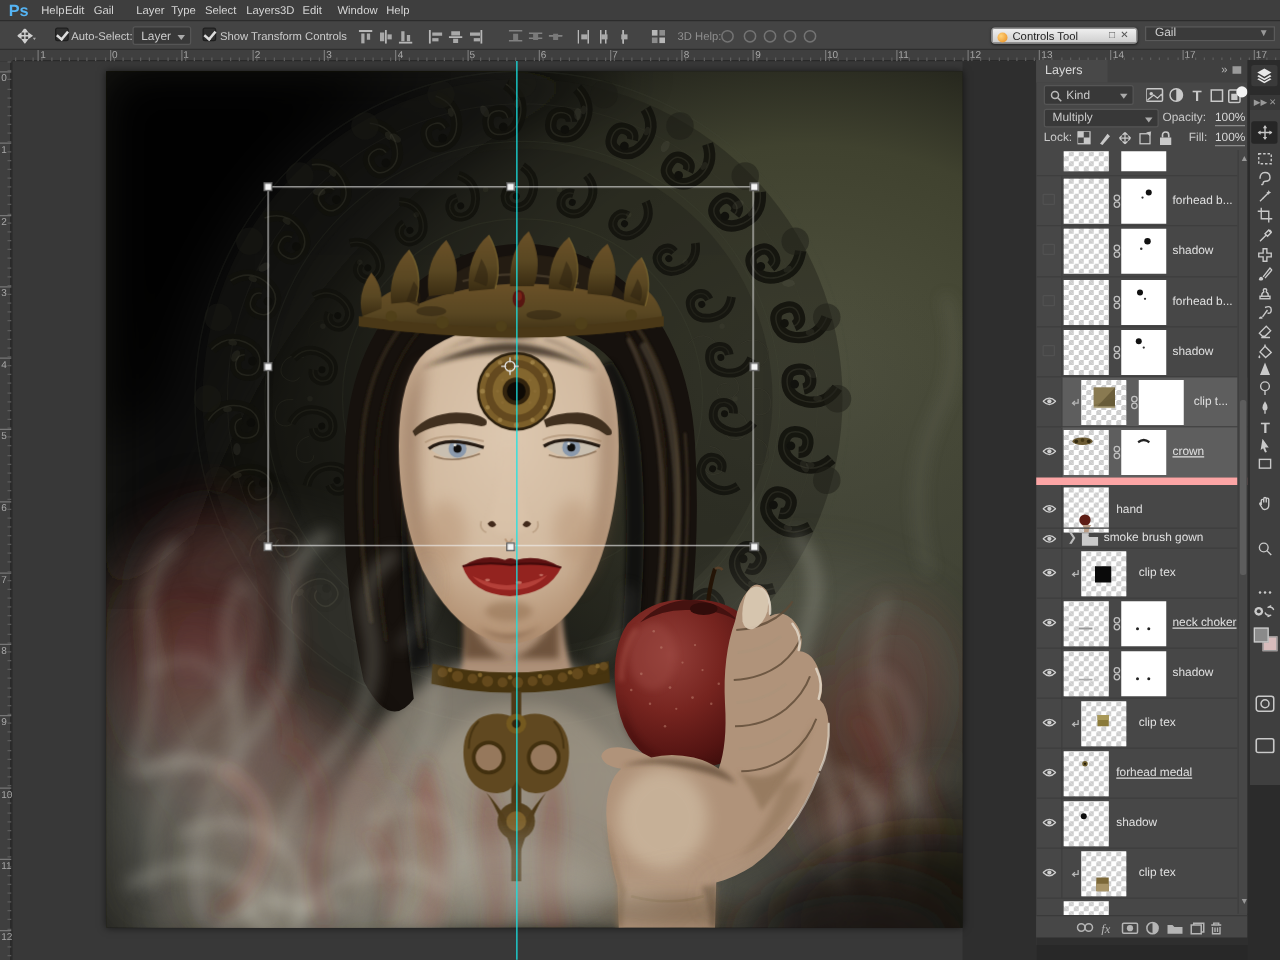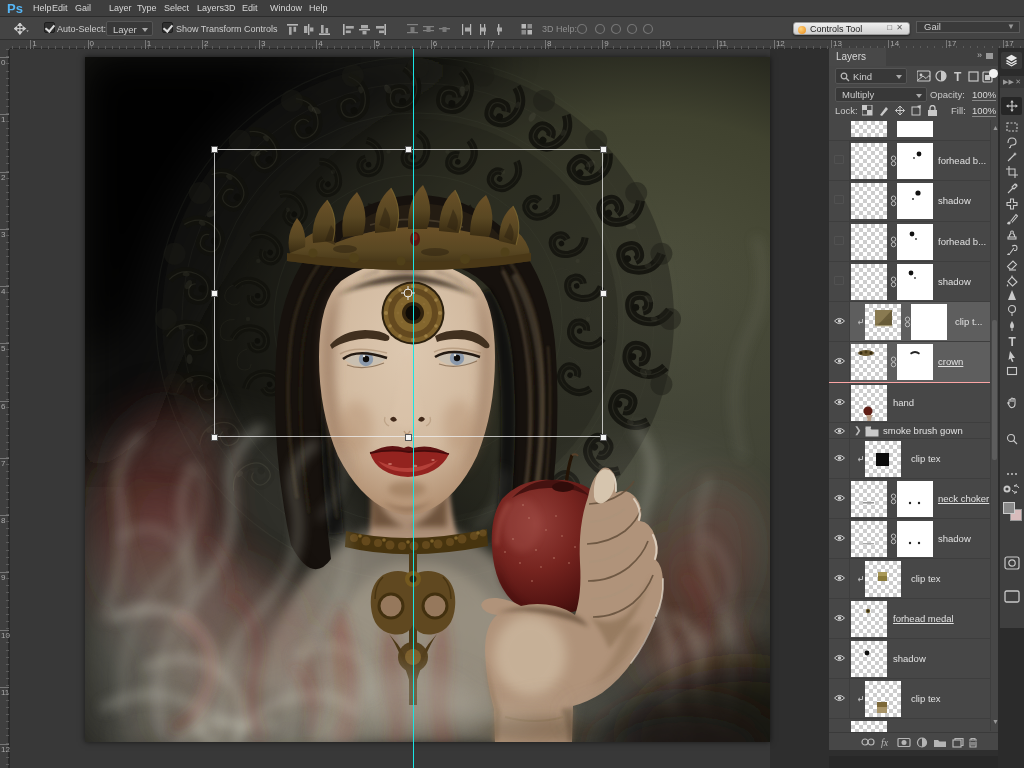--- a/index.html
+++ b/index.html
@@ -1224,21 +1224,21 @@
             </svg></div>
           <svg style="position:absolute;left:61px;top:14px" width="7" height="12" viewBox="0 0 7 12">
             <circle cx="3.5" cy="3.2" r="2.2" fill="none" stroke="#c0c0c0" stroke-width="1"></circle>
             <circle cx="3.5" cy="8.6" r="2.2" fill="none" stroke="#c0c0c0" stroke-width="1"></circle>
           </svg>
           <div class="mask" style="left:68px;top:2px"><svg width="36" height="36">
               <path d="M13 9 q5 -4 10 0 l-1 1.5 q-4 -3 -8 0 Z" fill="#222"></path>
             </svg></div>
           <span class="lname und" style="left:109px;top:14px">crown</span>
         </div>
-        <div class="abs" style="left:0;top:334px;width:169px;height:40px;border-top:1px solid #fca5a5">
+        <div class="abs" style="left:0;top:334px;width:169px;height:40px;border-top:6px solid #fca5a5">
           <div class="abs" style="left:20px;top:0;width:1px;height:40px;background:#3e3e3e"></div>
           <svg style="position:absolute;left:5px;top:15px" width="11" height="8" viewBox="0 0 11 8">
             <path d="M0.5 4 Q5.5 -1.2 10.5 4 Q5.5 9.2 0.5 4 Z" fill="none" stroke="#cfcfcf" stroke-width="1"></path>
             <circle cx="5.5" cy="4" r="1.7" fill="#cfcfcf"></circle>
           </svg>
           <div class="thumb" style="left:22px;top:2px;width:36px;height:36px"><svg width="36" height="36">
               <circle cx="17" cy="26" r="4.5" fill="#5e1d15"></circle>
               <path d="M15 30 q2 4 1 6 l4 0 q0 -4 2 -6 Z" fill="#b89c86"></path>
             </svg></div>
           <span class="lname" style="left:64px;top:14px">hand</span>

